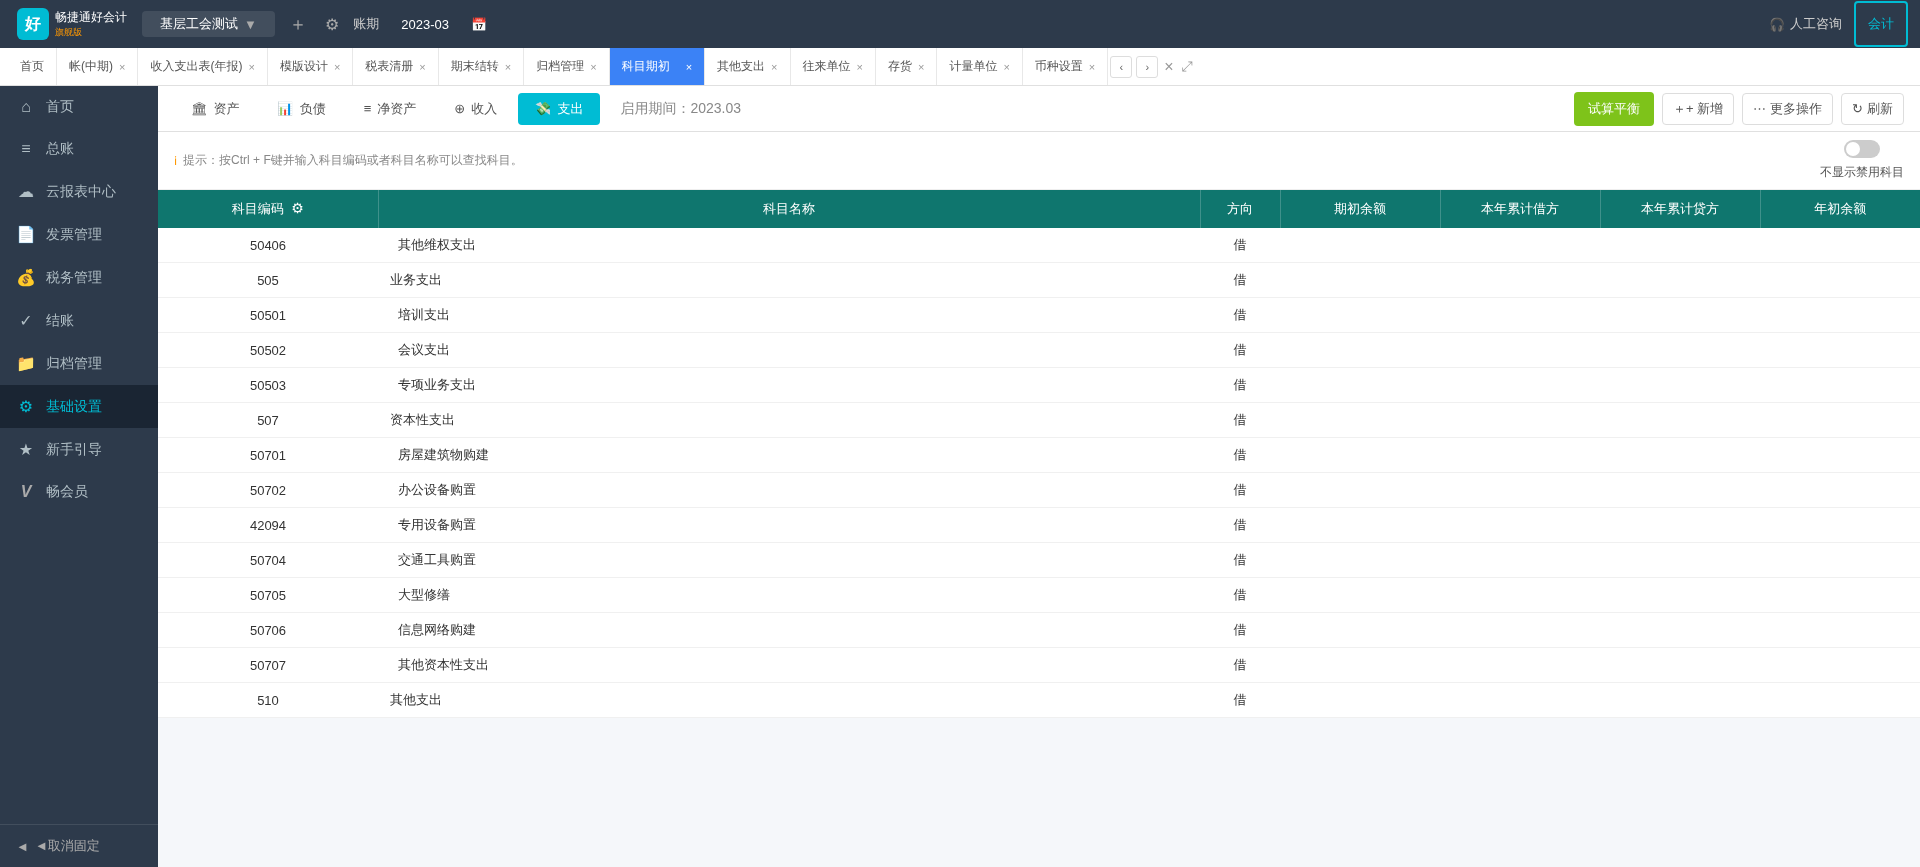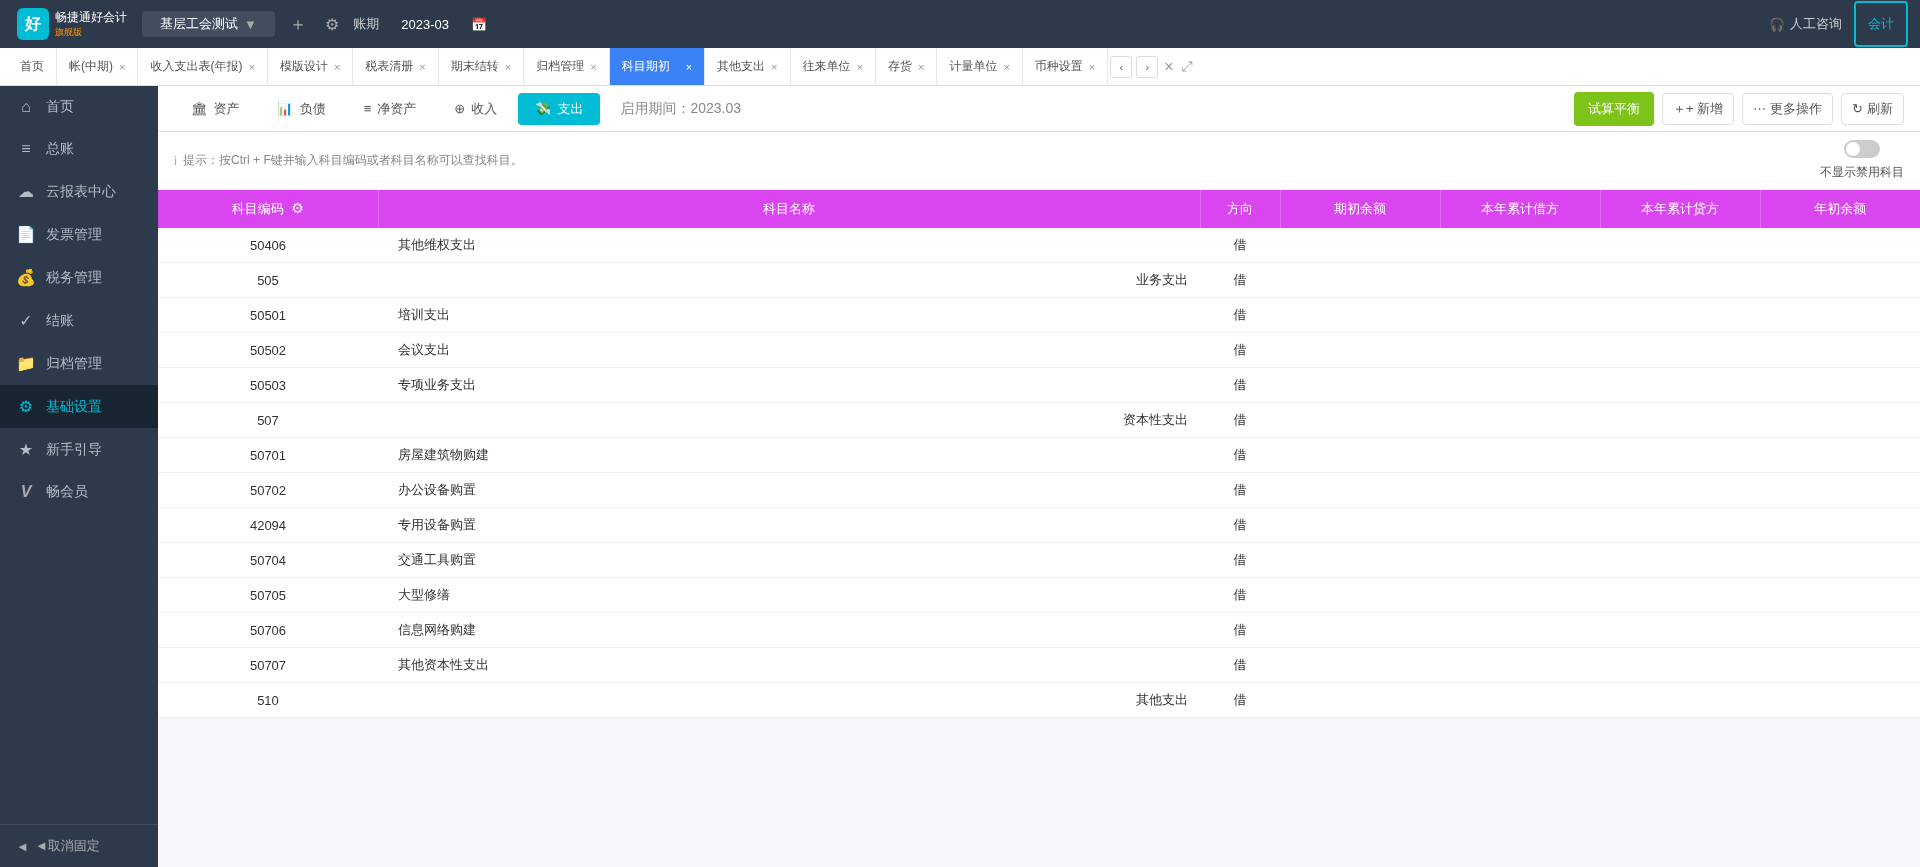--- a/index.html
+++ b/index.html
@@ -274,21 +274,21 @@
       overflow-y: auto;
       overflow-x: hidden;
       position: relative;
     }
     table {
       width: 100%;
       border-collapse: collapse;
       background: #fff;
     }
     thead tr {
-      background: #d946ef;
+      background: #0f766e;
       color: #fff;
     }
     thead th {
       padding: 10px 12px;
       font-size: 13px;
       font-weight: normal;
       text-align: center;
       border-right: 1px solid rgba(255,255,255,0.2);
       white-space: nowrap;
     }
@@ -302,21 +302,21 @@
       border-bottom: 1px solid #f0f0f0;
     }
     tbody td {
       padding: 8px 12px;
       font-size: 13px;
       text-align: center;
       color: #333;
     }
     tbody td.name-cell { text-align: left; padding-left: 20px; }
     tbody tr.parent-row td { font-weight: 500; }
-    tbody tr.parent-row td.name-cell { padding-left: 12px; text-align: right; }
+    tbody tr.parent-row td.name-cell { padding-left: 12px; }
 
     
     .table-container::-webkit-scrollbar { width: 8px; }
     .table-container::-webkit-scrollbar-track { background: #f0f0f0; }
     .table-container::-webkit-scrollbar-thumb { background: #ccc; border-radius: 4px; }
 
     .gear-icon { font-size: 14px; cursor: pointer; margin-left: 4px; }
   </style>
 </head>
 <body>

